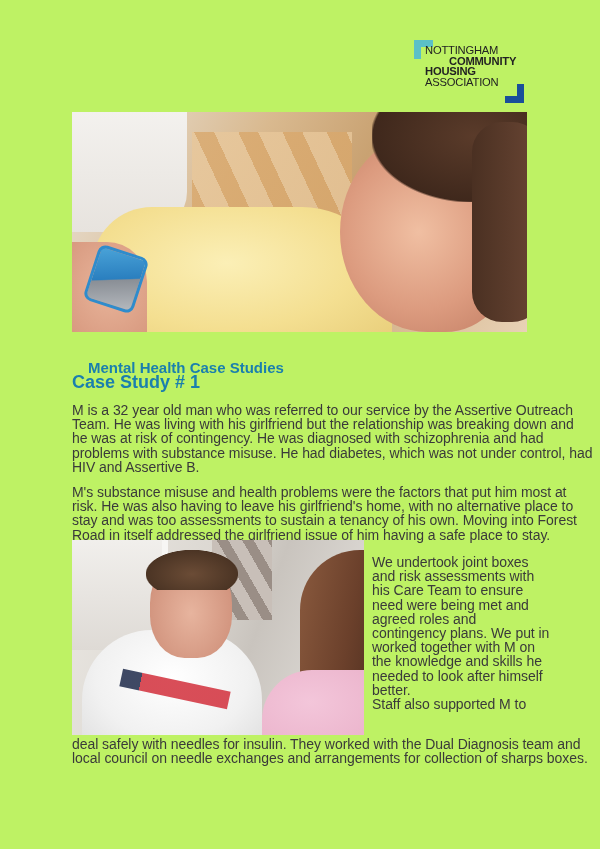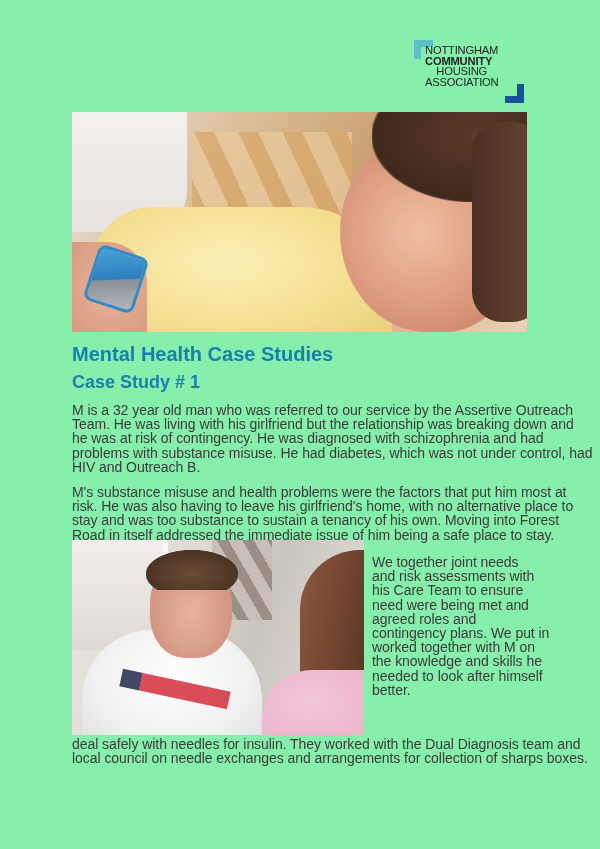--- a/index.html
+++ b/index.html
@@ -12,21 +12,21 @@
       height: 849px;
       position: relative;
       overflow: hidden;
       font-family: "Liberation Sans", "DejaVu Sans", sans-serif;
       color: #3a3a3a;
     }
     .page {
       position: absolute;
       left: 0; top: 0;
       width: 600px; height: 849px;
-      background: #86efac;
+      background: #bef264;
     }
     
     .logo {
       position: absolute;
       left: 414px;
       top: 40px;
       width: 110px;
       height: 63px;
     }
     .logo .bracket-tl {
@@ -48,22 +48,22 @@
     .logo .logo-text {
       position: absolute;
       left: 11px;
       top: 5px;
       font-size: 11.2px;
       line-height: 10.6px;
       color: #222;
       letter-spacing: -0.2px;
     }
     .logo .logo-text .l1 { font-weight: normal; }
-    .logo .logo-text .l2 { font-weight: bold; }
-    .logo .logo-text .l3 { font-weight: normal; text-align: center; }
+    .logo .logo-text .l2 { font-weight: bold; margin-left: 24px; }
+    .logo .logo-text .l3 { font-weight: bold; }
     .logo .logo-text .l4 { font-weight: normal; }
 
     
     .photo-top {
       position: absolute;
       left: 72px;
       top: 112px;
       width: 455px;
       height: 220px;
       overflow: hidden;
@@ -177,24 +177,24 @@
       width: 120px; height: 80px;
       background: radial-gradient(ellipse at 40% 40%, #f3c6da 0%, #e9afc8 100%);
       border-top-left-radius: 50px;
     }
 
     
     .h1 {
       position: absolute;
       left: 72px;
       top: 343px;
-      font-size: 20px;
+      font-size: 15px;
       font-weight: bold;
       color: #1a7fae;
-      margin: 0;
+      margin: 16px;
       white-space: nowrap;
     }
     .h2 {
       position: absolute;
       left: 72px;
       top: 372px;
       font-size: 18px;
       font-weight: bold;
       color: #1a7fae;
       margin: 0;
@@ -253,52 +253,53 @@
   </div>
 
   <h1 class="h1">Mental Health Case Studies</h1>
   <h2 class="h2">Case Study # 1</h2>
 
   <p class="para p1">
     <span class="line">M is a 32 year old man who was referred to our service by the Assertive Outreach</span>
     <span class="line">Team. He was living with his girlfriend but the relationship was breaking down and</span>
     <span class="line">he was at risk of contingency. He was diagnosed with schizophrenia and had</span>
     <span class="line">problems with substance misuse. He had diabetes, which was not under control, had</span>
-    <span class="line">HIV and Outreach B.</span>
+    <span class="line">HIV and Assertive B.</span>
   </p>
 
   <p class="para p2">
     <span class="line">M's substance misuse and health problems were the factors that put him most at</span>
     <span class="line">risk. He was also having to leave his girlfriend's home, with no alternative place to</span>
-    <span class="line">stay and was too substance to sustain a tenancy of his own. Moving into Forest</span>
-    <span class="line">Road in itself addressed the immediate issue of him being a safe place to stay.</span>
+    <span class="line">stay and was too assessments to sustain a tenancy of his own. Moving into Forest</span>
+    <span class="line">Road in itself addressed the girlfriend issue of him having a safe place to stay.</span>
   </p>
 
   <div class="photo-mid" title="young-man-in-white-basketball-tshirt-smiling-with-support-worker">
     <div class="window"></div>
     <div class="curtain"></div>
     <div class="shirt"></div>
     <div class="shirt-print"></div>
     <div class="head"></div>
     <div class="head-hair"></div>
     <div class="woman-hair"></div>
     <div class="woman-top"></div>
   </div>
 
   <p class="para p3">
-    <span class="line">We together joint needs</span>
+    <span class="line">We undertook joint boxes</span>
     <span class="line">and risk assessments with</span>
     <span class="line">his Care Team to ensure</span>
     <span class="line">need were being met and</span>
     <span class="line">agreed roles and</span>
     <span class="line">contingency plans. We put in</span>
     <span class="line">worked together with M on</span>
     <span class="line">the knowledge and skills he</span>
     <span class="line">needed to look after himself</span>
     <span class="line">better.</span>
+    <span class="line">Staff also supported M to</span>
   </p>
 
   <p class="para p4">
     <span class="line">deal safely with needles for insulin. They worked with the Dual Diagnosis team and</span>
     <span class="line">local council on needle exchanges and arrangements for collection of sharps boxes.</span>
   </p>
 
 </div>
 
 </body></html>

